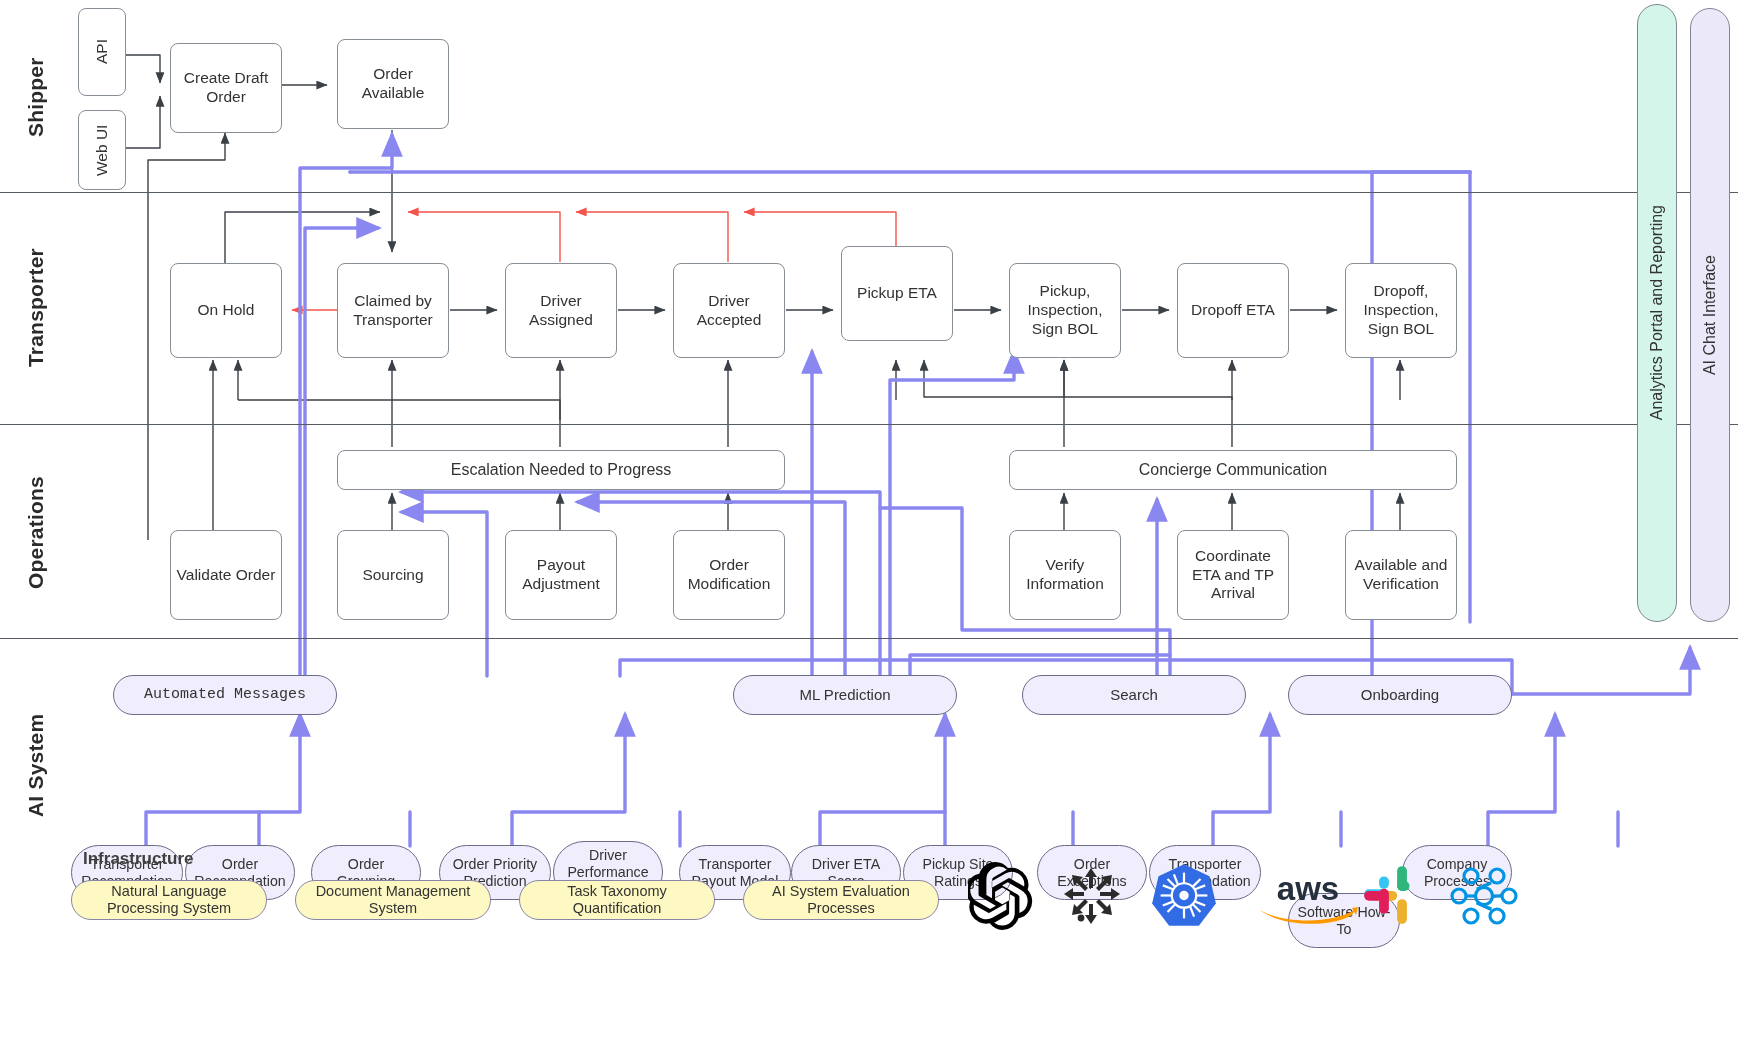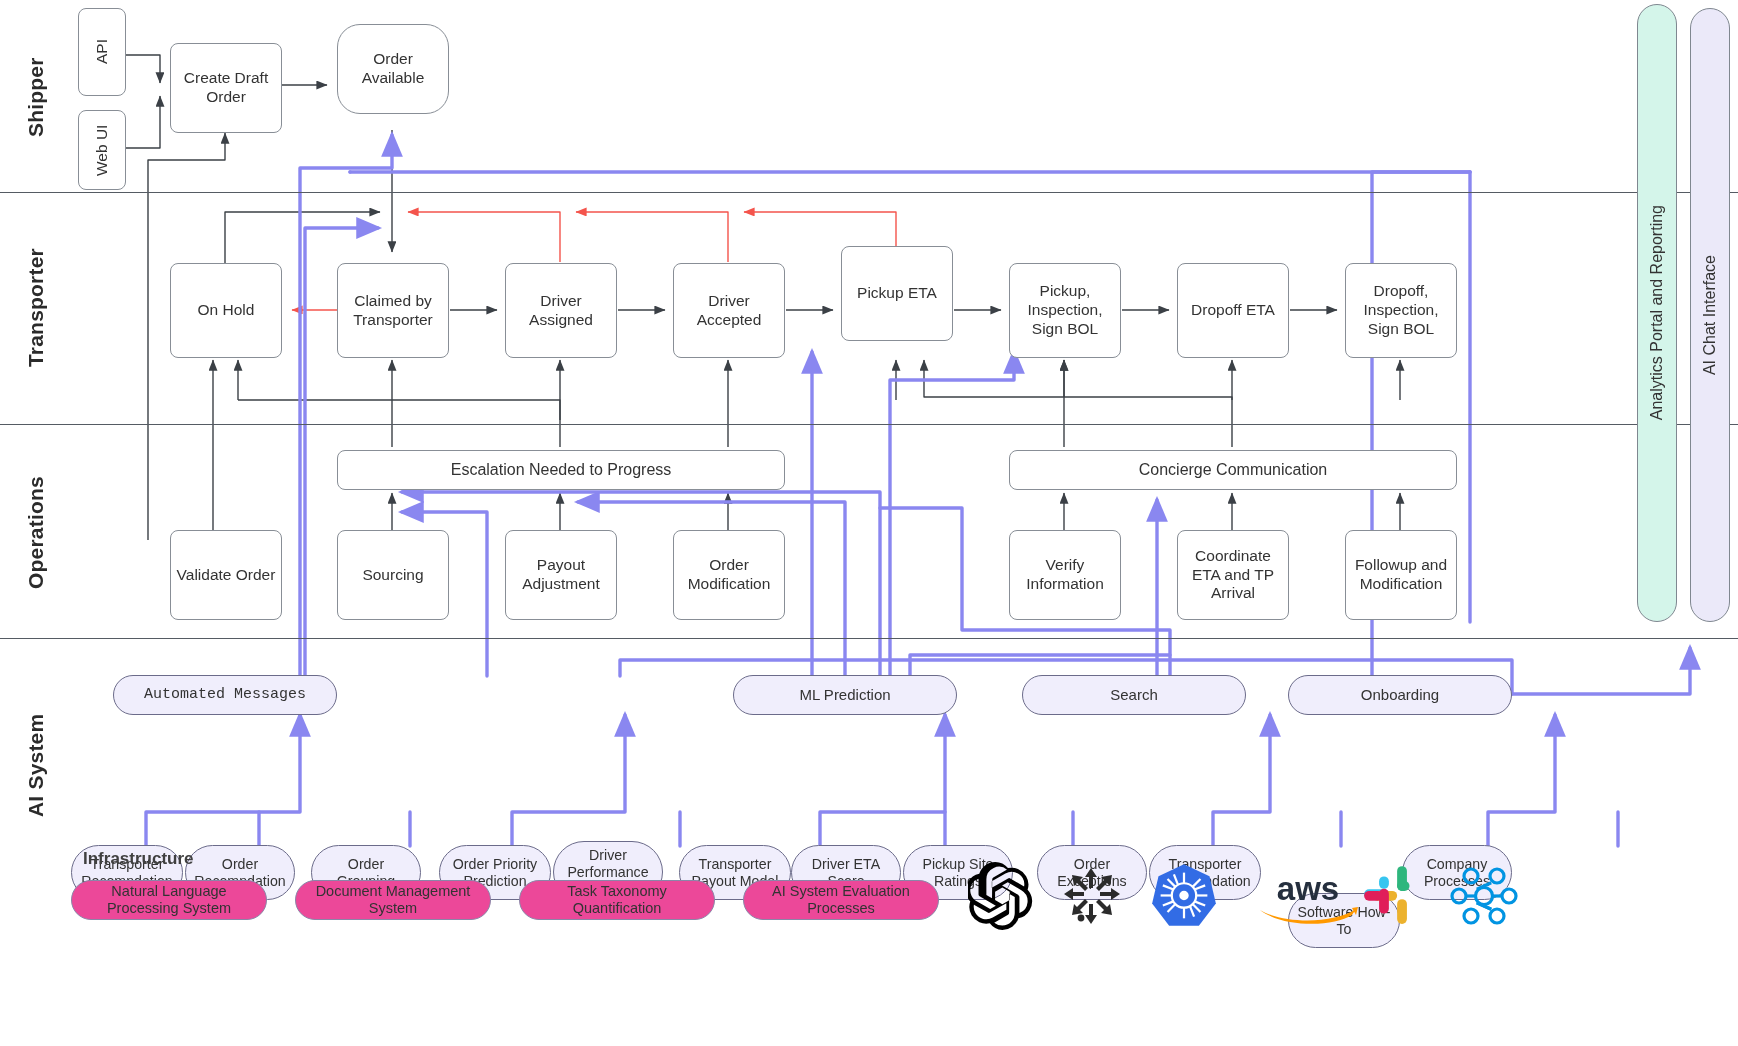--- a/index.html
+++ b/index.html
@@ -18,21 +18,21 @@
     border-radius:8px;display:flex;align-items:center;justify-content:center;text-align:center;
     font-size:15.5px;line-height:1.22;color:#333;padding:2px 4px;}
   .node.vert{writing-mode:vertical-rl;transform:rotate(180deg);}
   .node.wide{font-size:16px;}
 
   
   .pill{position:absolute;box-sizing:border-box;background:#f0eefc;border:1.1px solid #6b6b8a;
     border-radius:999px;display:flex;align-items:center;justify-content:center;text-align:center;
     font-size:15px;line-height:1.18;color:#333;padding:2px 6px;}
   .pill.small{font-size:14.2px;}
-  .pill.infra{font-size:14.5px;background:#ec4899;border-color:#8a86a8;}
+  .pill.infra{font-size:14.5px;background:#fef9c3;border-color:#8a86a8;}
 
   
   .side-cap{position:absolute;box-sizing:border-box;border:1.2px solid #7f8790;border-radius:999px;
     display:flex;align-items:center;justify-content:center;}
   .side-cap span{writing-mode:vertical-rl;transform:rotate(180deg);font-size:16px;color:#333;
     white-space:nowrap;}
   .cap-analytics{background:#d4f5ea;}
   .cap-chat{background:#ebe9f9;}
 
   #wires{position:absolute;left:0;top:0;width:1738px;height:1046px;pointer-events:none;}
@@ -169,21 +169,21 @@
 
   <div class="node vert" style="left:78px;top:8px;width:48px;height:88px;">
     <span>API</span>
   </div>
   <div class="node vert" style="left:78px;top:110px;width:48px;height:80px;">
     <span>Web UI</span>
   </div>
   <div class="node" style="left:170px;top:43px;width:112px;height:90px;">
     <span>Create Draft Order</span>
   </div>
-  <div class="node" style="left:337px;top:24px;width:112px;height:90px;border-radius:23px;">
+  <div class="node" style="left:337px;top:39px;width:112px;height:90px;">
     <span>Order Available</span>
   </div>
 
   <div class="node" style="left:170px;top:263px;width:112px;height:95px;">
     <span>On Hold</span>
   </div>
   <div class="node" style="left:337px;top:263px;width:112px;height:95px;">
     <span>Claimed by Transporter</span>
   </div>
   <div class="node" style="left:505px;top:263px;width:112px;height:95px;">
@@ -224,21 +224,21 @@
   <div class="node" style="left:673px;top:530px;width:112px;height:90px;">
     <span>Order Modification</span>
   </div>
   <div class="node" style="left:1009px;top:530px;width:112px;height:90px;">
     <span>Verify Information</span>
   </div>
   <div class="node" style="left:1177px;top:530px;width:112px;height:90px;">
     <span>Coordinate ETA and TP Arrival</span>
   </div>
   <div class="node" style="left:1345px;top:530px;width:112px;height:90px;">
-    <span>Followup and Modification</span>
+    <span>Available and Verification</span>
   </div>
 
   <div class="pill" style="left:113px;top:675px;width:224px;height:40px;font-family:Liberation Mono, monospace;">
     <span>Automated Messages</span>
   </div>
   <div class="pill" style="left:733px;top:675px;width:224px;height:40px;">
     <span>ML Prediction</span>
   </div>
   <div class="pill" style="left:1022px;top:675px;width:224px;height:40px;">
     <span>Search</span>

